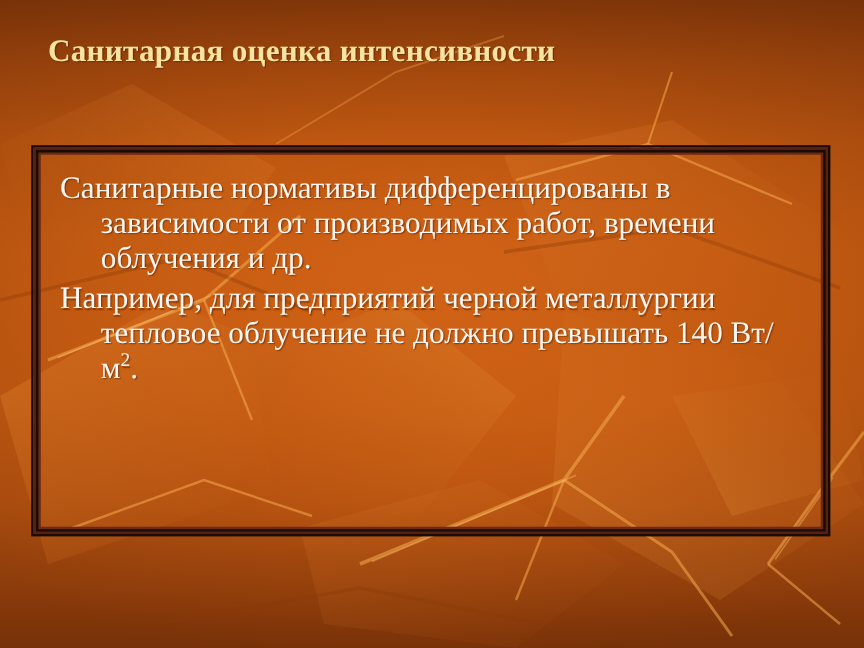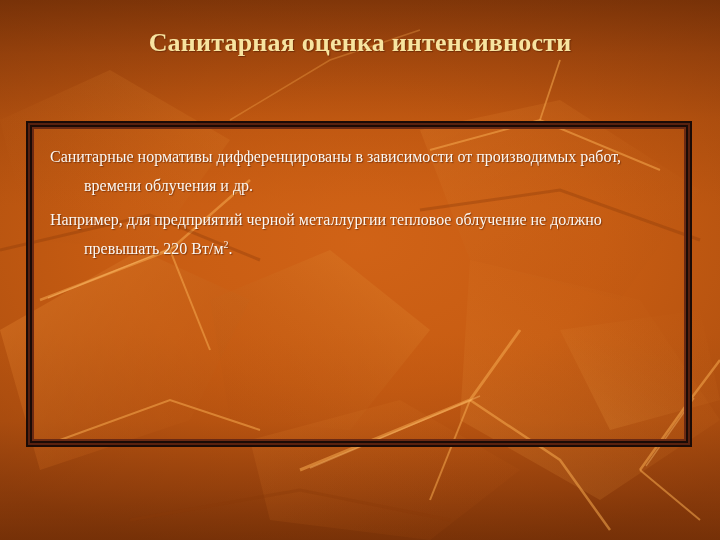--- a/index.html
+++ b/index.html
@@ -53,21 +53,21 @@
     overflow: hidden;
   }
   .tex svg { display: block; }
 
   
   #title {
     position: absolute;
     left: 40px;
     top: 26px;
     width: 640px;
-    text-align: center;
+    text-align: left;
     color: #f7e4a0;
     font-size: 26px;
     font-weight: bold;
     line-height: 33px;
     letter-spacing: 0.2px;
     text-shadow: 1px 1px 1px rgba(80,28,4,0.55);
   }
   #title .tl { display: block; }
 
   
@@ -90,21 +90,21 @@
     left: 8px;
     top: 8px;
     right: 8px;
     bottom: 8px;
     padding: 11px 14px 0 14px;
     box-sizing: border-box;
   }
 
   .para {
     color: #fbf7f2;
-    font-size: 16px;
+    font-size: 26px;
     line-height: 29px;
     padding-left: 34px;
     text-indent: -34px;
     margin: 0 0 5px 0;
     text-shadow: 1px 1px 1px rgba(70,24,4,0.5);
     white-space: normal;
   }
   .para:last-child { margin-bottom: 0; }
   .para sup {
     font-size: 0.62em;
@@ -175,18 +175,18 @@
 
   <div id="title">
     <span class="tl">Санитарная оценка интенсивности</span>
   </div>
 
   <div id="content-box">
     <div id="content-inner">
 
       <p class="para"><span>Санитарные нормативы дифференцированы в зависимости от производимых работ, времени облучения и др.</span></p>
 
-      <p class="para"><span>Например, для предприятий черной металлургии тепловое облучение не должно превышать 220 Вт/м</span><sup>2</sup><span>.</span></p>
+      <p class="para"><span>Например, для предприятий черной металлургии тепловое облучение не должно превышать 140 Вт/м</span><sup>2</sup><span>.</span></p>
 
     </div>
   </div>
 
 </div>
 
 </body></html>

